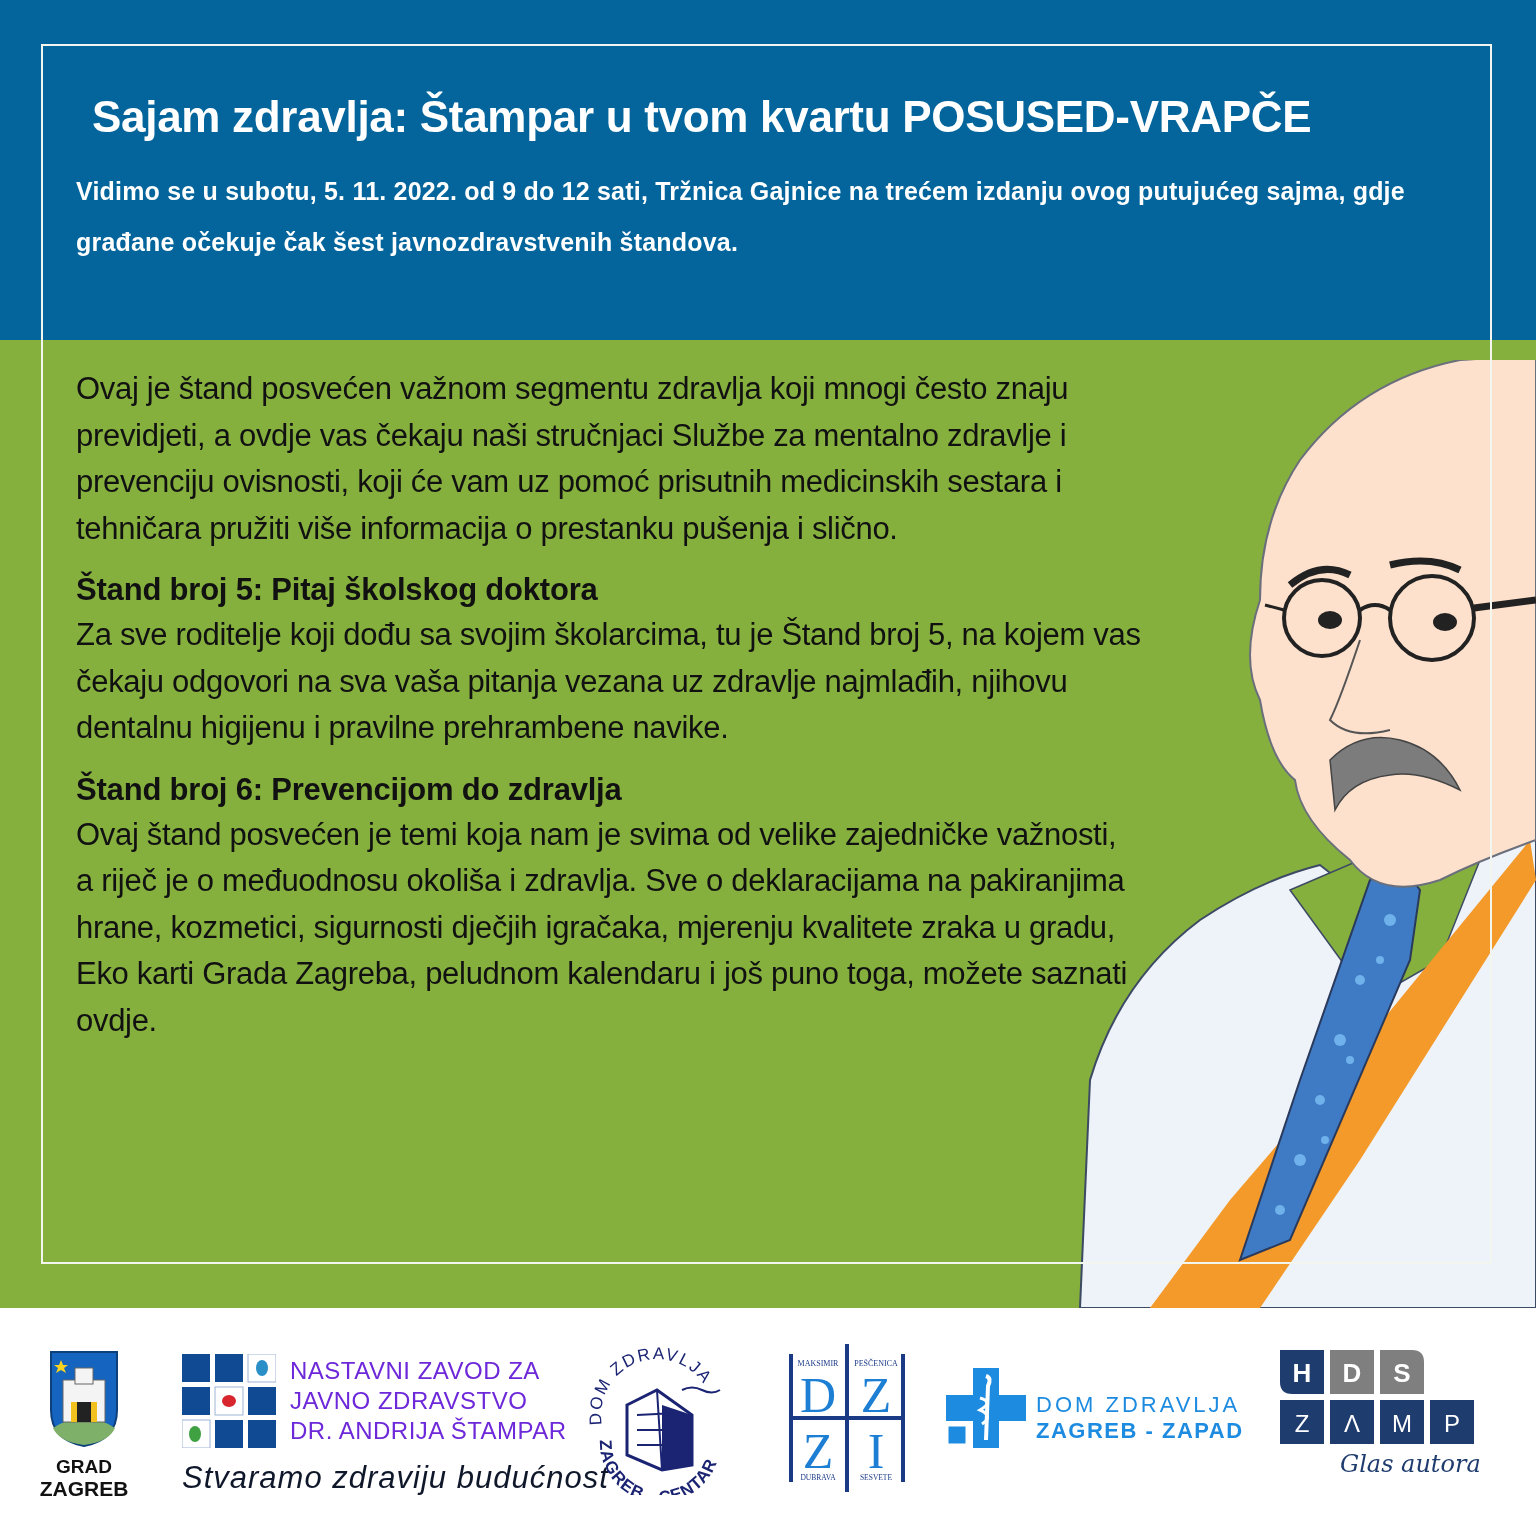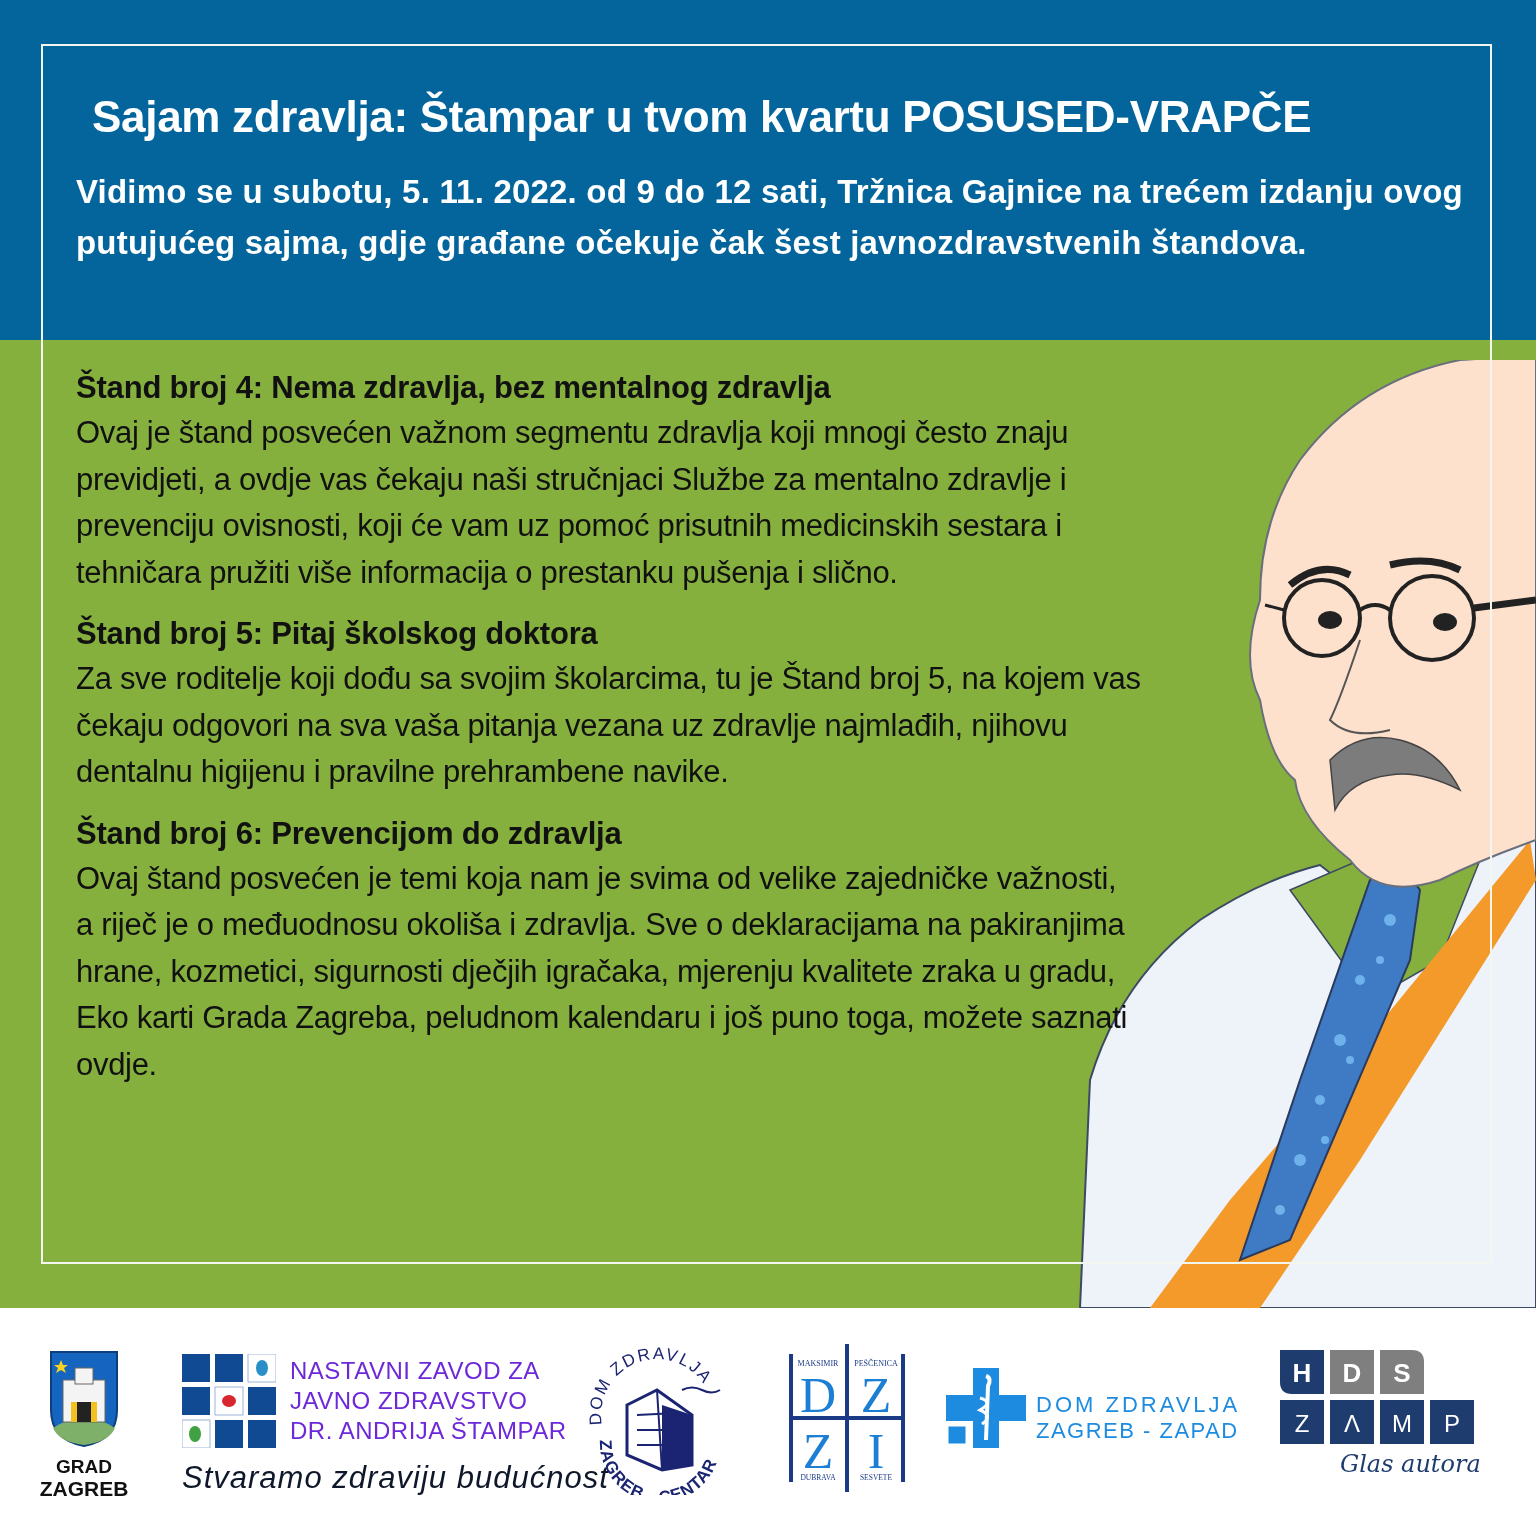--- a/index.html
+++ b/index.html
@@ -2,31 +2,31 @@
 <html><head>
 <meta charset="utf-8">
 <style>
   html, body { margin:0; padding:0; }
   body { width:1536px; height:1536px; position:relative; overflow:hidden; background:#ffffff; font-family:"Liberation Sans", sans-serif; }
   .top-band { position:absolute; left:0; top:0; width:1536px; height:340px; background:#03659b; }
   .green-band { position:absolute; left:0; top:340px; width:1536px; height:968px; background:#86b03e; }
   .footer { position:absolute; left:0; top:1308px; width:1536px; height:228px; background:#ffffff; }
   .frame { position:absolute; left:41px; top:44px; width:1451px; height:1220px; border:2px solid #f2f6ee; box-sizing:border-box; }
   .headline { position:absolute; left:76px; top:76px; color:#ffffff; font-weight:bold; font-size:44px; white-space:nowrap; letter-spacing:-0.3px; }
-  .intro { position:absolute; left:76px; top:166px; width:1400px; color:#ffffff; font-weight:bold; font-size:33px; line-height:51px; letter-spacing:0.2px; }
+  .intro { position:absolute; left:76px; top:166px; width:1400px; color:#ffffff; font-weight:bold; font-size:25px; line-height:51px; letter-spacing:0.2px; }
   .stands { position:absolute; left:76px; top:366px; width:1100px; color:#111; }
   .stand { margin-bottom:16px; }
   .stand h2 { margin:0; font-size:31px; font-weight:bold; line-height:44px; letter-spacing:-0.2px; }
   .stand p { margin:0; font-size:31px; line-height:46.5px; letter-spacing:-0.3px; }
   .portrait { position:absolute; left:1060px; top:360px; width:476px; height:948px; }
   .logo { position:absolute; }
   .grad-label { font-weight:bold; text-align:center; color:#111; font-size:19px; line-height:22px; }
   .nz-text { color:#6d28d9; font-size:24px; line-height:30px; letter-spacing:0.5px; }
   .nz-tag { color:#0f172a; font-style:italic; font-size:31px; letter-spacing:1px; }
-  .dzz-text { color:#1d8be0; font-weight:normal; font-size:22px; line-height:26px; letter-spacing:1.5px; }
+  .dzz-text { color:#1d8be0; font-weight:bold; font-size:22px; line-height:26px; letter-spacing:1.5px; }
 </style>
 </head>
 <body>
 
 <div class="top-band"></div>
 <div class="green-band"></div>
 <div class="footer"></div>
 
 <svg class="portrait" viewBox="0 0 476 948" xmlns="http://www.w3.org/2000/svg">
 
@@ -68,21 +68,20 @@
   <path d="M270 400 Q300 370 340 380 Q380 390 400 430 Q360 410 330 415 Q290 420 275 450 Z" fill="#7c7c7c" stroke="#444" stroke-width="1.5"></path>
 </svg>
 
 <div class="frame"></div>
 
 <h1 class="headline" style="margin:16px;">Sajam zdravlja: Štampar u tvom kvartu POSUSED-VRAPČE</h1>
 <div class="intro">Vidimo se u subotu, 5. 11. 2022. od 9 do 12 sati,  Tržnica Gajnice na trećem izdanju ovog putujućeg sajma, gdje građane očekuje čak šest javnozdravstvenih štandova.</div>
 
 <div class="stands">
   <div class="stand">
-    <h2>Štand broj 4: Nema zdravlja, bez mentalnog zdravlja</h2>
     <p>Ovaj je štand posvećen važnom segmentu zdravlja koji mnogi često znaju previdjeti, a ovdje vas čekaju naši stručnjaci Službe za mentalno zdravlje i prevenciju ovisnosti, koji će vam uz pomoć prisutnih medicinskih sestara i tehničara pružiti više informacija o prestanku pušenja i slično.</p>
   </div>
   <div class="stand" style="width:1090px;">
     <h2>Štand broj 5: Pitaj školskog doktora</h2>
     <p>Za sve roditelje koji dođu sa svojim školarcima, tu je Štand broj 5, na kojem vas čekaju odgovori na sva vaša pitanja vezana uz zdravlje najmlađih, njihovu dentalnu higijenu i pravilne prehrambene navike.</p>
   </div>
   <div class="stand" style="width:1060px;">
     <h2>Štand broj 6: Prevencijom do zdravlja</h2>
     <p>Ovaj štand posvećen je temi koja nam je svima od velike zajedničke važnosti, a riječ je o međuodnosu okoliša i zdravlja. Sve o deklaracijama na pakiranjima hrane, kozmetici, sigurnosti dječjih igračaka, mjerenju kvalitete zraka u gradu, Eko karti Grada Zagreba, peludnom kalendaru i još puno toga, možete saznati ovdje.</p>
   </div>

